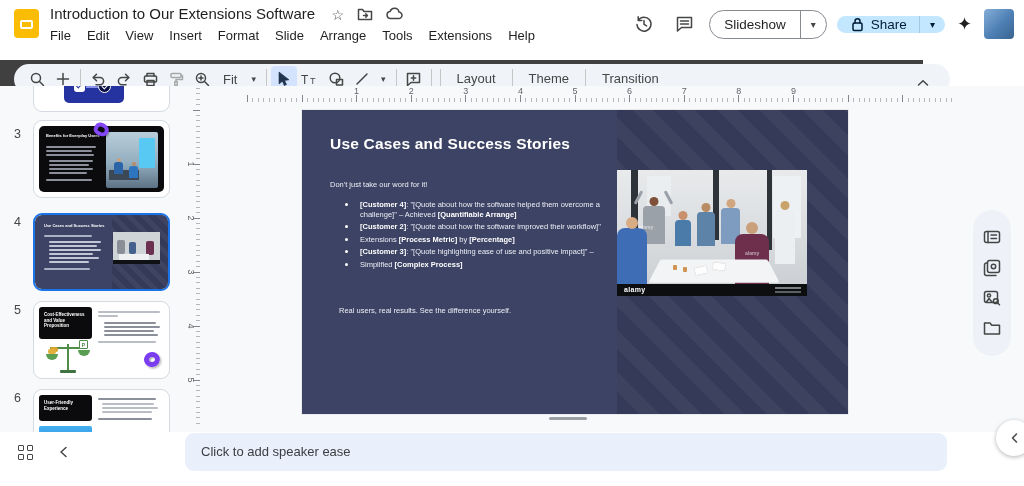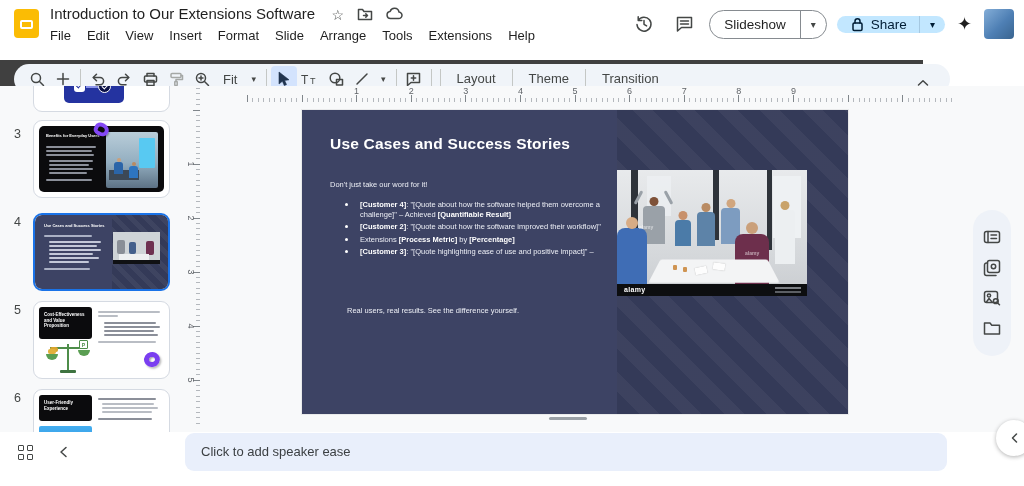--- a/index.html
+++ b/index.html
@@ -124,21 +124,21 @@
   
   .slide { position:absolute; left:302px; top:24px; width:546px; height:304px; background:#3d4364; overflow:hidden; box-shadow:0 0 0 1px rgba(0,0,0,.06); }
   .slide-panel { position:absolute; left:315px; top:0; width:231px; height:304px; background:#343a58;
     background-image:repeating-linear-gradient(45deg,transparent 0 16px,rgba(255,255,255,.045) 16px 30px); }
   .slide-title { position:absolute; left:28px; top:25px; font-size:15.5px; font-weight:bold; color:#fff; letter-spacing:.2px; }
   .slide-intro { position:absolute; left:28px; top:70px; font-size:7.5px; color:#eceef5; }
   .slide-bullets { position:absolute; left:43px; top:90px; width:262px; list-style:none; }
   .slide-bullets li { position:relative; padding-left:15px; margin-bottom:3px; font-size:7.5px; line-height:9.5px; color:#eceef5; }
   .slide-bullets li .dot { position:absolute; left:0; top:3px; width:3px; height:3px; border-radius:50%; background:#fff; }
   .slide-bullets b { font-weight:bold; color:#fff; }
-  .slide-outro { position:absolute; left:45px; top:196px; font-size:7.5px; color:#eceef5; }
+  .slide-outro { position:absolute; left:37px; top:196px; font-size:7.5px; color:#eceef5; }
   .photo { position:absolute; left:315px; top:60px; width:190px; height:126px; background:linear-gradient(180deg,#e8eaec 0%,#d4d7da 70%,#c9ccd0 100%); overflow:hidden; }
   .photo .frame { position:absolute; background:#2e333a; }
   .photo .window { position:absolute; background:#eef1f3; }
   .person { position:absolute; border-radius:4px 4px 0 0; }
   .person .head { position:absolute; left:50%; top:-9px; transform:translateX(-50%); width:9px; height:9px; border-radius:50%; }
   .photo .arm { position:absolute; width:3px; height:15px; border-radius:2px; }
   .photo .table { position:absolute; left:38px; bottom:13px; width:118px; height:26px; background:#f3f4f5; transform:perspective(60px) rotateX(28deg); border-radius:2px; }
   .photo .cup { position:absolute; width:4px; height:5px; background:#cf9452; border-radius:1px; }
   .photo .paper { position:absolute; width:12px; height:7px; background:#fdfdfd; transform:rotate(-12deg); box-shadow:0 0 1px rgba(0,0,0,.3); }
   .photo .wm { position:absolute; font-size:5px; color:rgba(255,255,255,.55); font-weight:bold; }
@@ -449,24 +449,25 @@
       <span class="num" style="left:542.4px;">9</span>
     </div>
 
     <div class="slide">
       <div class="slide-panel"></div>
 
       <div class="slide-title">Use Cases and Success Stories</div>
       <div class="slide-intro">Don't just take our word for it!</div>
 
       <ul class="slide-bullets">
-        <li><span class="dot"></span><b>[Customer 4]</b><span>: "[Quote about how the software helped them overcome a challenge]" – Achieved </span><b>[Quantifiable Result]</b></li>
+        <li><span class="dot"></span><b>[Customer 4]</b><span>: "[Quote about how the software helped them overcome a challenge]" – Achieved </span><b>[Quantifiable Arrange]</b></li>
         <li><span class="dot"></span><b>[Customer 2]</b><span>: "[Quote about how the software improved their workflow]"</span></li>
         <li><span class="dot"></span><span>Extensions </span><b>[Process Metric]</b><span> by </span><b>[Percentage]</b></li>
         <li><span class="dot"></span><b>[Customer 3]</b><span>: "[Quote highlighting ease of use and positive impact]" –</span></li>
+        <li><span class="dot"></span><span>Simplified </span><b>[Complex Process]</b></li>
       </ul>
 
       <div class="slide-outro">Real users, real results. See the difference yourself.</div>
 
       <div class="photo">
         <span class="frame" style="left:14px; top:0; width:7px; height:78px;"></span>
         <span class="frame" style="left:96px; top:0; width:6px; height:70px;"></span>
         <span class="frame" style="left:150px; top:0; width:5px; height:80px;"></span>
         <span class="window" style="left:156px; top:6px; width:28px; height:62px;"></span>
         <span class="window" style="left:30px; top:6px; width:24px; height:40px; opacity:.7;"></span>

